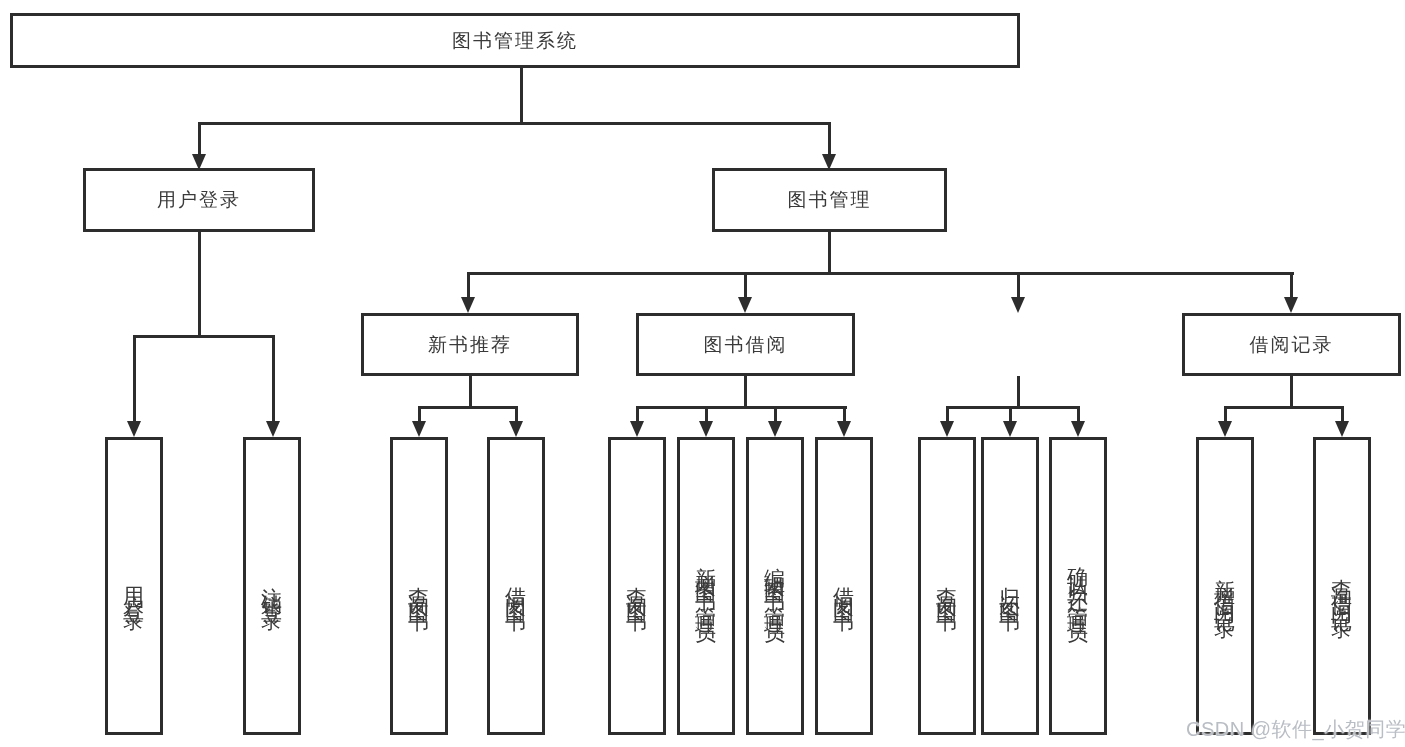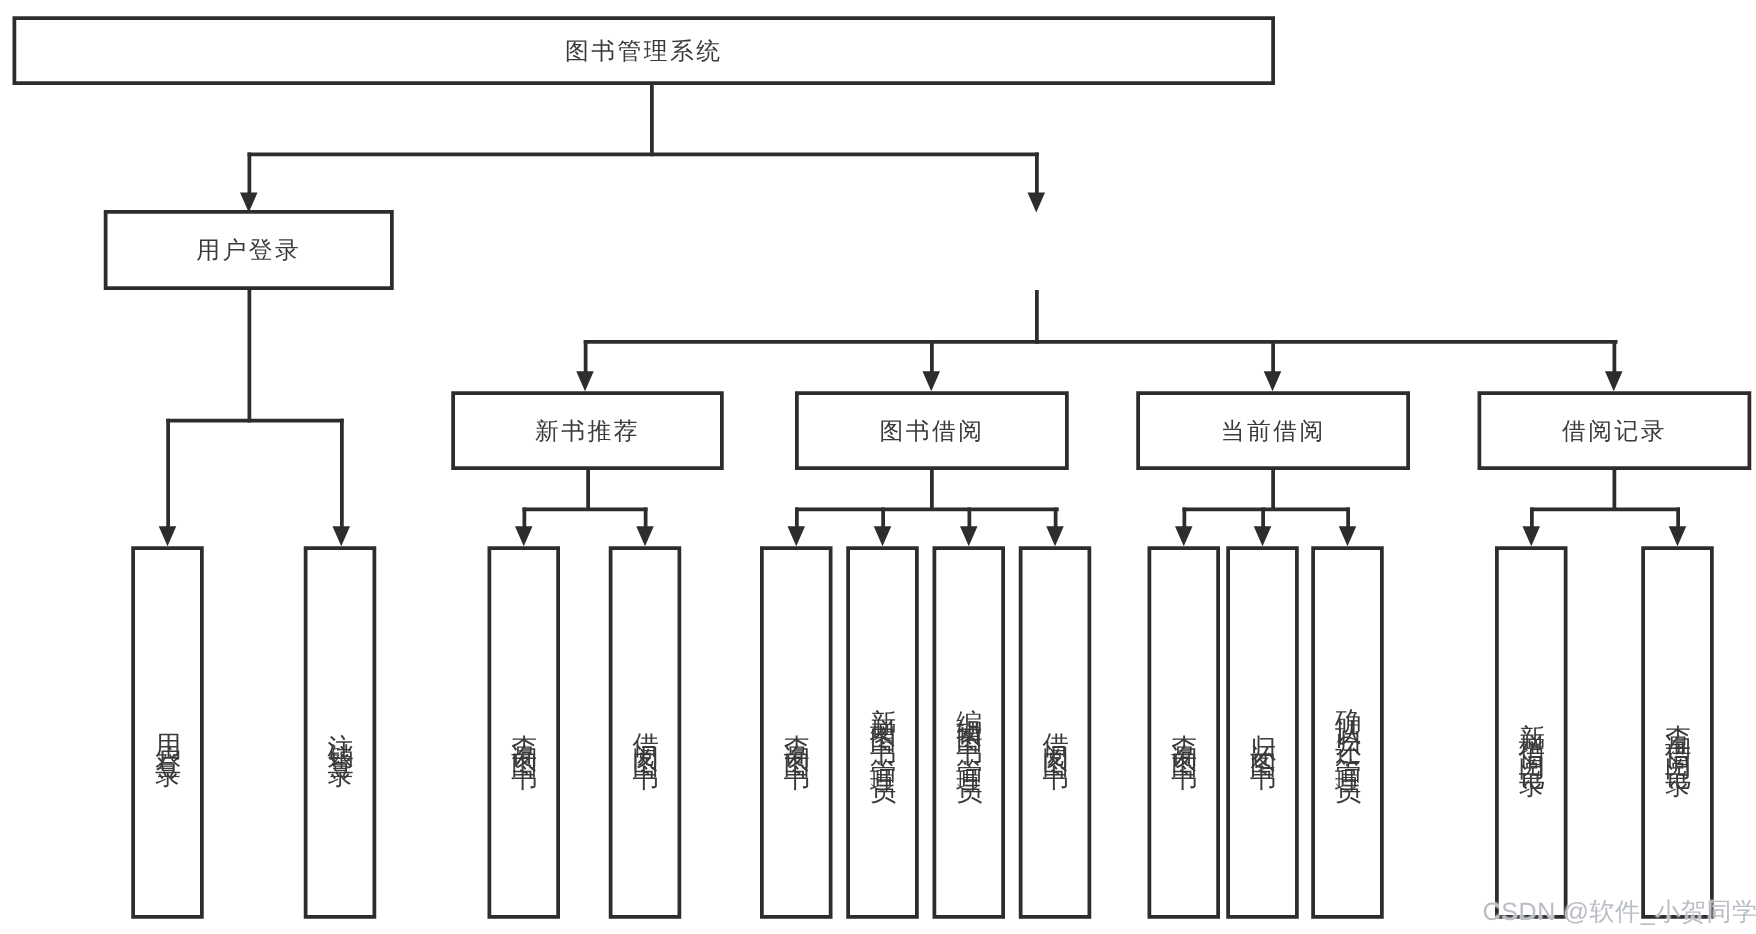--- a/index.html
+++ b/index.html
@@ -83,20 +83,23 @@
 
   <div class="vline" style="left:520px; top:68px; height:57px;"></div>
   <div class="hline" style="left:198px; top:122px; width:633px;"></div>
   <div class="vline" style="left:198px; top:122px; height:34px;"></div>
   <div class="arrowhead" style="left:192px; top:154px;"></div>
   <div class="vline" style="left:828px; top:122px; height:34px;"></div>
   <div class="arrowhead" style="left:822px; top:154px;"></div>
 
   <div class="box" style="left:83px; top:168px; width:232px; height:64px;">
     <span class="label">用户登录</span>
+  </div>
+  <div class="box" style="left:712px; top:168px; width:235px; height:64px;">
+    <span class="label">图书管理</span>
   </div>
 
   <div class="vline" style="left:198px; top:232px; height:106px;"></div>
   <div class="hline" style="left:133px; top:335px; width:142px;"></div>
   <div class="vline" style="left:133px; top:335px; height:88px;"></div>
   <div class="arrowhead" style="left:127px; top:421px;"></div>
   <div class="vline" style="left:272px; top:335px; height:88px;"></div>
   <div class="arrowhead" style="left:266px; top:421px;"></div>
 
   <div class="vline" style="left:828px; top:232px; height:43px;"></div>
@@ -109,23 +112,20 @@
   <div class="arrowhead" style="left:1011px; top:297px;"></div>
   <div class="vline" style="left:1290px; top:272px; height:27px;"></div>
   <div class="arrowhead" style="left:1284px; top:297px;"></div>
 
   <div class="box" style="left:636px; top:313px; width:219px; height:63px;">
     <span class="label">图书借阅</span>
   </div>
   <div class="box" style="left:361px; top:313px; width:218px; height:63px;">
     <span class="label">新书推荐</span>
   </div>
-  <div class="box" style="left:909px; top:313px; width:219px; height:63px;">
-    <span class="label">当前借阅</span>
-  </div>
   <div class="box" style="left:1182px; top:313px; width:219px; height:63px;">
     <span class="label">借阅记录</span>
   </div>
 
   <div class="vline" style="left:469px; top:376px; height:32px;"></div>
   <div class="hline" style="left:418px; top:406px; width:100px;"></div>
   <div class="vline" style="left:418px; top:406px; height:17px;"></div>
   <div class="arrowhead" style="left:412px; top:421px;"></div>
   <div class="vline" style="left:515px; top:406px; height:17px;"></div>
   <div class="arrowhead" style="left:509px; top:421px;"></div>

